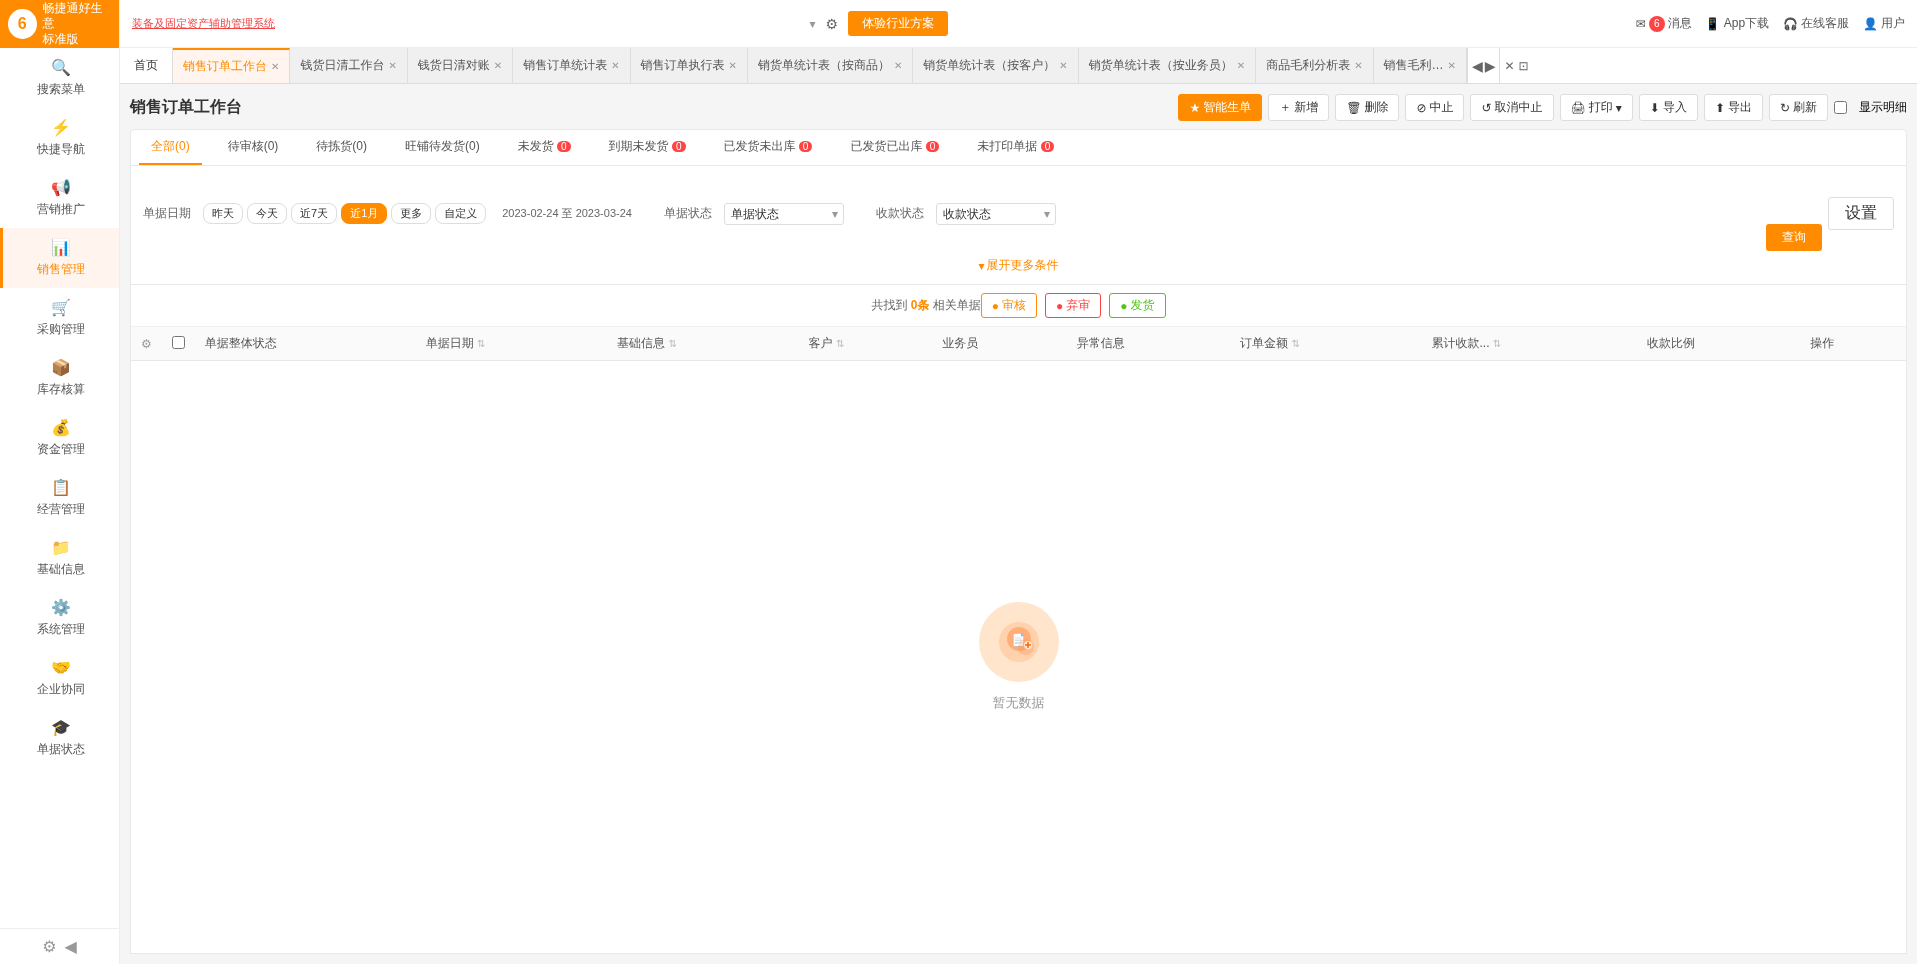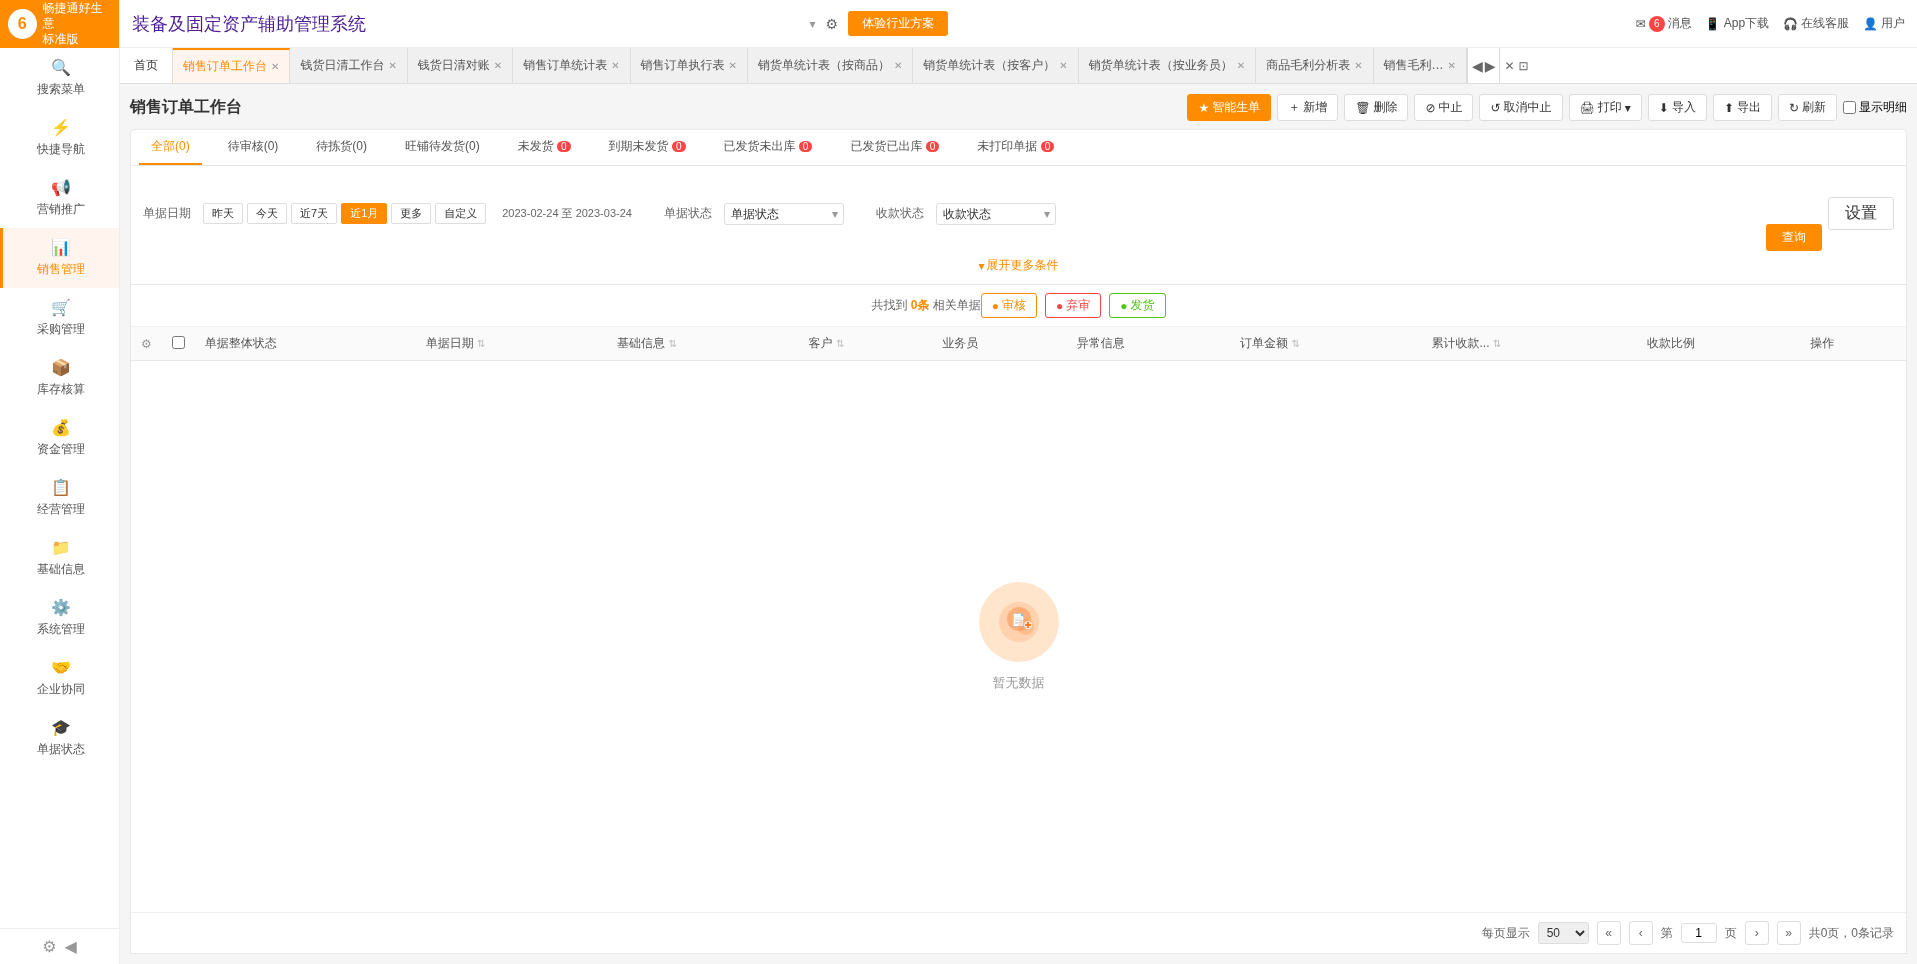--- a/index.html
+++ b/index.html
@@ -62,21 +62,21 @@
     
     #topbar {
       height: 48px;
       background: #fff;
       border-bottom: 1px solid #eee;
       display: flex;
       align-items: center;
       padding: 0 12px;
       gap: 10px;
     }
-    #topbar .app-title { color: #4c1d95; font-size: 18px; flex: 1; }
+    #topbar .app-title { color: #ef4444; font-size: 11px; flex: 1; text-decoration: underline; }
     #topbar .topbar-btn {
       background: #ff8c00; color: #fff; border: none; padding: 4px 14px;
       border-radius: 3px; cursor: pointer; font-size: 12px;
     }
     .topbar-icons { display: flex; gap: 14px; align-items: center; color: #555; font-size: 12px; }
     .topbar-icons .tbi { display: flex; align-items: center; gap: 3px; cursor: pointer; }
     .badge { background: #ff4444; color: #fff; border-radius: 50%; font-size: 10px; width: 16px; height: 16px; display: inline-flex; align-items: center; justify-content: center; }
 
     
     #tabbar {
@@ -163,21 +163,21 @@
     
     #filter-bar {
       background: #fff;
       border: 1px solid #e8e8e8;
       border-top: none;
       padding: 10px 12px;
     }
     .filter-row { display: flex; align-items: center; gap: 12px; flex-wrap: wrap; margin-bottom: 6px; }
     .filter-label { color: #666; font-size: 12px; white-space: nowrap; }
     .filter-date-btns { display: flex; gap: 4px; }
-    .fdb { padding: 2px 8px; border: 1px solid #ddd; border-radius: 2px; cursor: pointer; color: #333; background: #fff; font-size: 11px; }
+    .fdb { padding: 2px 8px; border: 1px solid #ddd; border-radius: 8px; cursor: pointer; color: #333; background: #fff; font-size: 11px; }
     .fdb.active { background: #ff8c00; color: #fff; border-color: #ff8c00; }
     .filter-date-range { color: #666; font-size: 11px; margin-left: 4px; }
     .filter-select { border: 1px solid #ddd; padding: 3px 20px 3px 6px; border-radius: 3px; color: #333; background: #fff; appearance: none; position: relative; min-width: 120px; }
     .filter-select-wrap { position: relative; display: inline-block; }
     .filter-select-wrap::after { content: '▾'; position: absolute; right: 6px; top: 50%; transform: translateY(-50%); pointer-events: none; color: #999; }
     .expand-more { color: #ff8c00; cursor: pointer; font-size: 12px; display: flex; align-items: center; gap: 2px; }
     .btn-query { background: #ff8c00; color: #fff; border: none; padding: 5px 16px; border-radius: 3px; cursor: pointer; font-size: 12px; margin-top: 48px; }
     .btn-setting { background: #fff; color: #333; border: 1px solid #ddd; padding: 5px 16px; border-radius: 3px; cursor: pointer; font-size: 16px; }
 
     
@@ -451,21 +451,21 @@
           <span>导入</span>
         </button>
         <button class="btn-default">
           <span>⬆</span>
           <span>导出</span>
         </button>
         <button class="btn-default">
           <span>↻</span>
           <span>刷新</span>
         </button>
-        <label style="display:flex;align-items:center;gap:3px;cursor:pointer;">
+        <label style="display:flex;align-items:center;gap:12px;cursor:pointer;">
           <input type="checkbox" style="">
           <span>显示明细</span>
         </label>
       </div>
     </div>
 
     <div id="sub-tabs">
       <div class="sub-tab active">全部(0)</div>
       <div class="sub-tab">待审核(0)</div>
       <div class="sub-tab">待拣货(0)</div>
@@ -596,32 +596,16 @@
               <circle cx="32" cy="30" r="8" fill="#ff8c44" opacity="0.3"></circle>
               <circle cx="34" cy="28" r="4" fill="#fff" opacity="0.7"></circle>
               <line x1="31" y1="28" x2="37" y2="28" stroke="#ff6600" stroke-width="1.5"></line>
               <line x1="34" y1="25" x2="34" y2="31" stroke="#ff6600" stroke-width="1.5"></line>
             </svg>
           </div>
           <span class="empty-text">暂无数据</span>
         </div>
       </div>
 
-      <div id="pagination">
-        <span class="pg-label">每页显示</span>
-        <select class="pg-select">
-          <option>50</option>
-          <option>100</option>
-          <option>200</option>
-        </select>
-        <button class="pg-btn">«</button>
-        <button class="pg-btn">‹</button>
-        <span class="pg-label">第</span>
-        <input class="pg-input" type="text" value="1" style="">
-        <span class="pg-label">页</span>
-        <button class="pg-btn">›</button>
-        <button class="pg-btn">»</button>
-        <span class="pg-label">共0页，0条记录</span>
-      </div>
     </div>
 
   </div>
 </div>
 
 </body></html>

